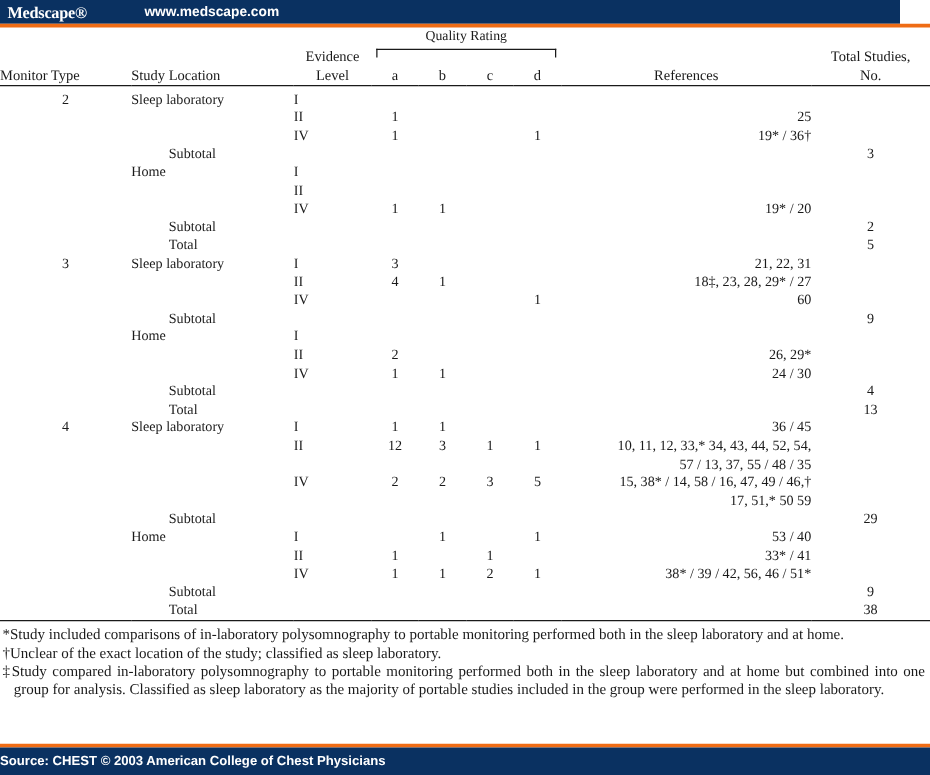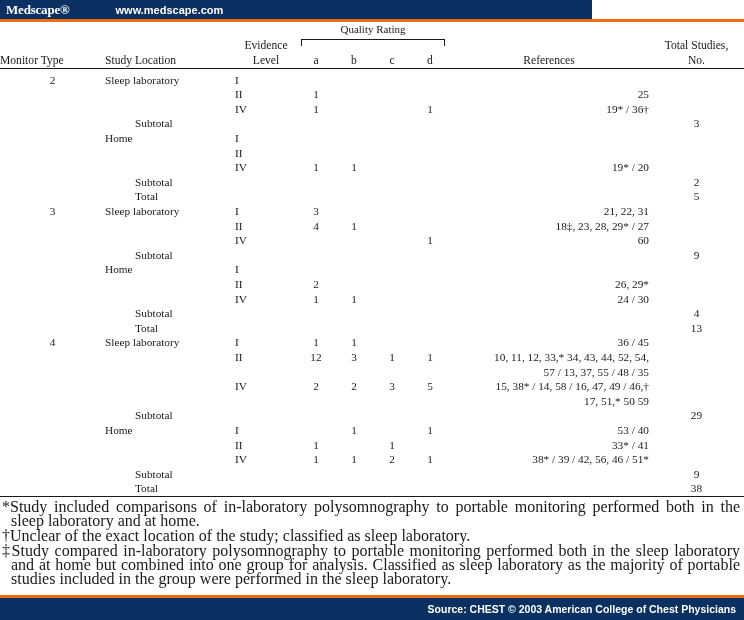--- a/index.html
+++ b/index.html
@@ -12,21 +12,21 @@
   #page {
     position: relative;
     width: 744px; height: 620px;
     overflow: hidden;
     background: #ffffff;
   }
 
   
   .brandbar {
     position: absolute; left: 0; top: 0;
-    width: 592px; height: 19px;
+    width: 720px; height: 19px;
     background: #0a3161;
     display: flex; align-items: center;
   }
   .brand-logo {
     color: #ffffff;
     font-family: "Liberation Serif", "DejaVu Serif", serif;
     font-size: 13px;
     font-weight: bold;
     letter-spacing: -0.2px;
     padding-left: 6px;
@@ -44,21 +44,21 @@
     position: absolute; left: 0; top: 19px;
     width: 744px; height: 3px;
     background: #ef6c15;
   }
 
   
   .sourcebar {
     position: absolute; left: 0; bottom: 0;
     width: 744px; height: 22px;
     background: #0a3161;
-    display: flex; align-items: center; justify-content: flex-end;
+    display: flex; align-items: center; justify-content: flex-start;
   }
   .source-rule {
     position: absolute; left: 0; bottom: 22px;
     width: 744px; height: 3px;
     background: #ef6c15;
   }
   .source-text {
     color: #ffffff;
     font-family: "Liberation Sans", "DejaVu Sans", sans-serif;
     font-size: 10.5px;
@@ -129,21 +129,21 @@
   td.mon   { text-align: center; }
   td.loc   { text-align: left; padding-left: 6px; }
   td.loc.ind { padding-left: 30px; }
   td.ev    { text-align: left; padding-left: 6px; }
   td.ref   { text-align: right; padding-left: 4px; white-space: pre; }
   td.ref .cont { display: block; padding-left: 12px; }
 
   
   .notes {
     padding: 3px 4px 0 2px;
-    font-size: 16px;
+    font-size: 12px;
     line-height: 14.3px;
     color: #1a1a1a;
   }
   .note {
     text-align: justify;
     text-indent: 0;
     padding-left: 9px;
     margin: 0 0 0.5px 0;
   }
   .note > .marker { margin-left: -9px; }

